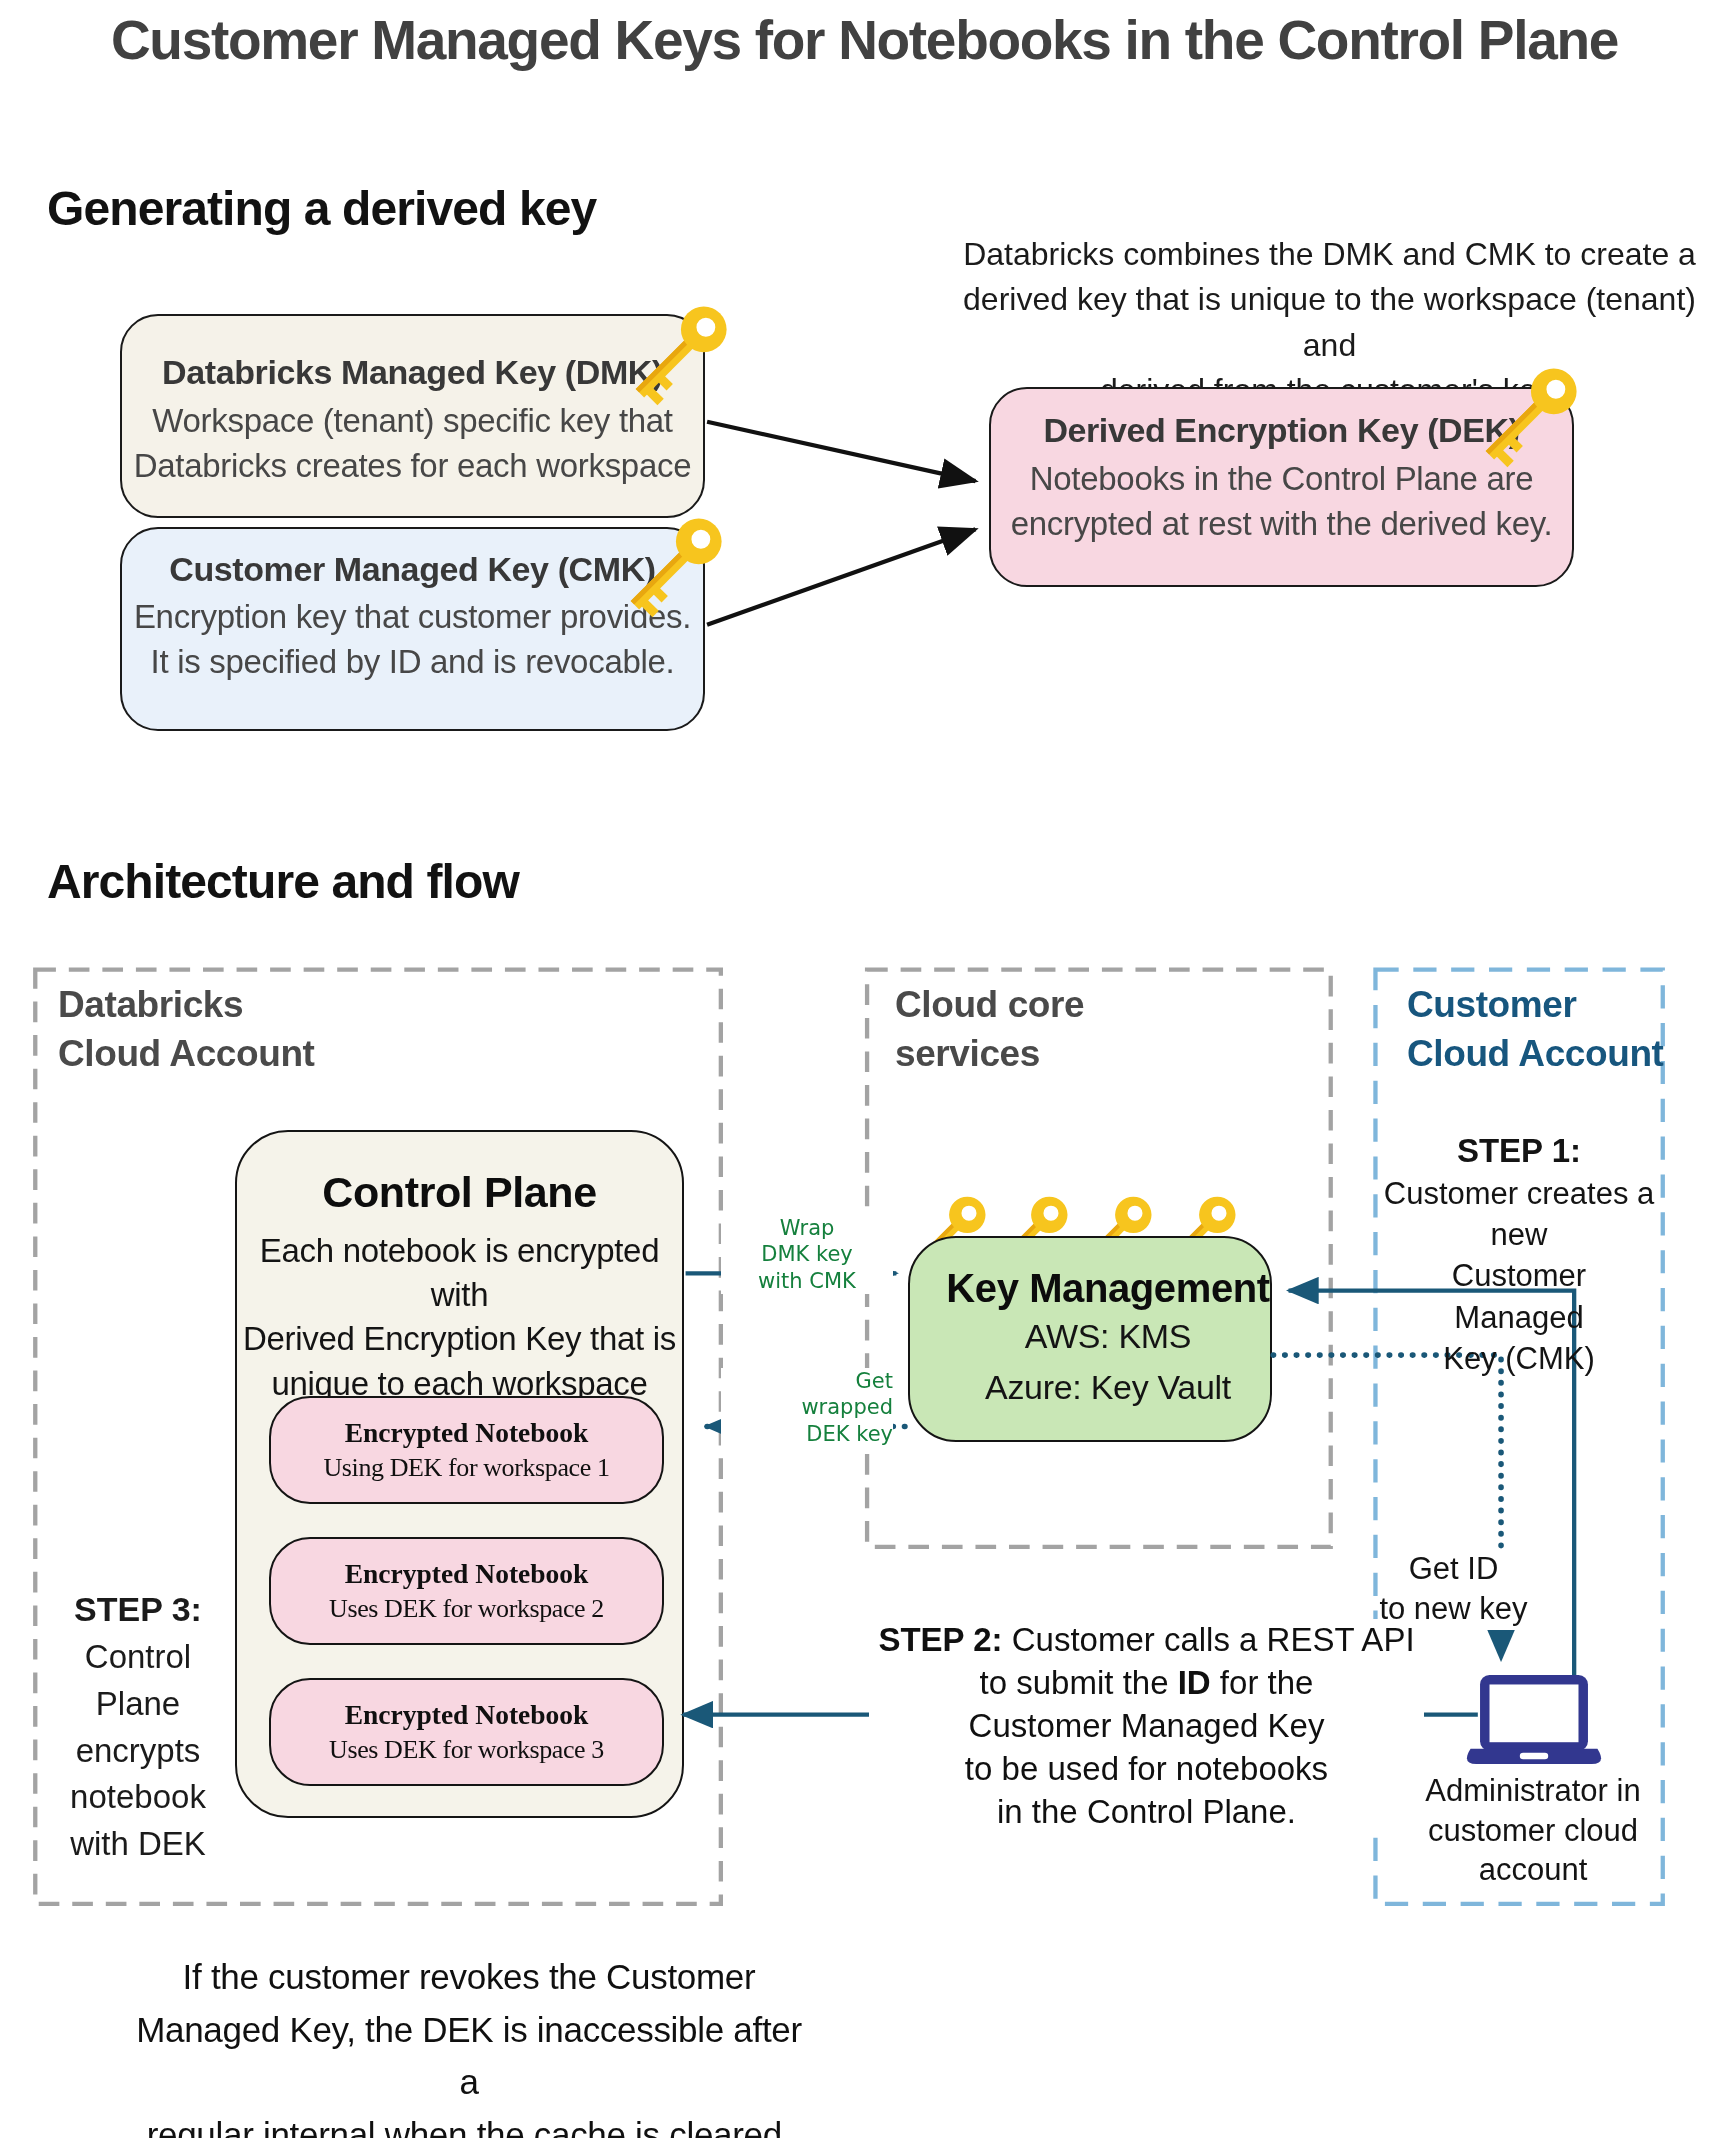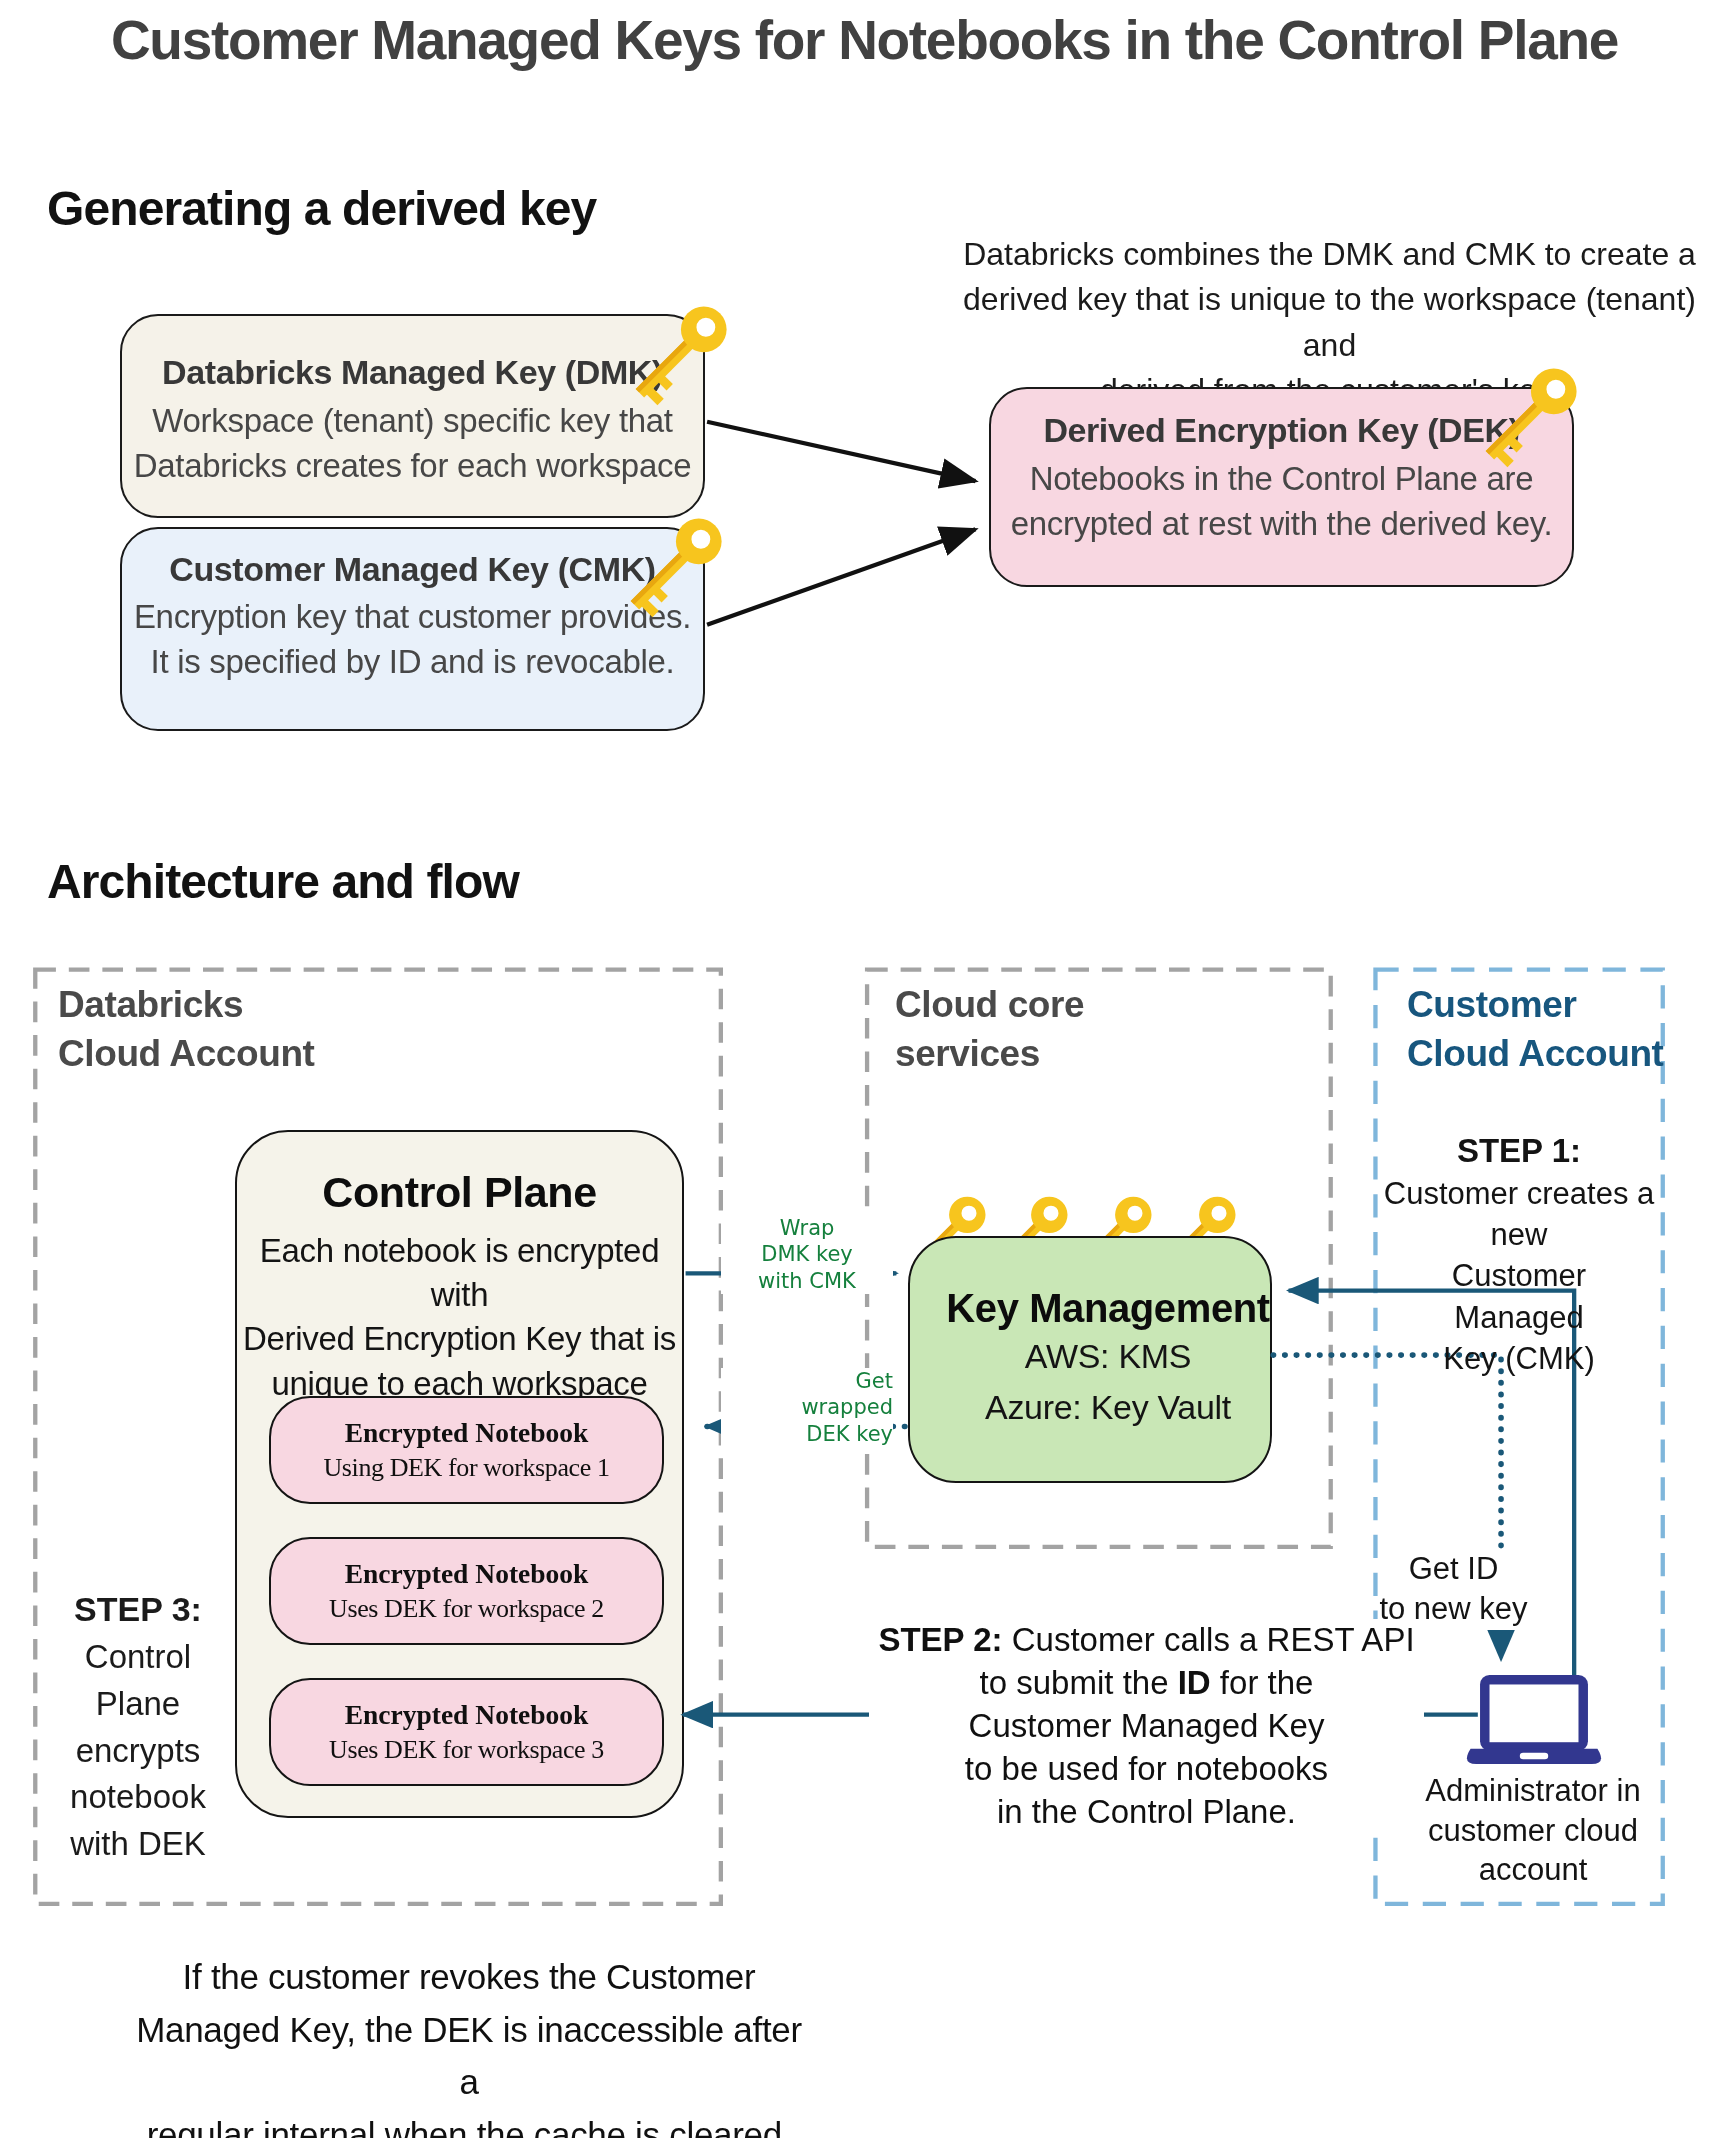--- a/index.html
+++ b/index.html
@@ -35,21 +35,21 @@
       box-sizing:border-box;display:flex;flex-direction:column;justify-content:center;align-items:center;
       font-family:Liberation Serif, serif;}
   .nb .t{font-size:27.5px;font-weight:bold;color:#101010;}
   .nb .s{font-size:26px;color:#101010;letter-spacing:-0.4px;margin-top:3.4px;}
 
   .steplbl{font-size:33px;line-height:1.42;color:#1b1b1b;}
   .steplbl b{font-size:34px;}
 
   #footnote{left:129px;top:1951px;width:680px;font-size:35px;line-height:1.5;color:#101010;letter-spacing:-0.3px;}
 
-  #km{left:908px;top:1236px;width:364px;height:247px;background:#c9e7b6;border:2.6px solid #141414;
+  #km{left:908px;top:1236px;width:364px;height:206px;background:#c9e7b6;border:2.6px solid #141414;
       border-radius:48px;box-sizing:border-box;display:flex;flex-direction:column;justify-content:center;
       align-items:center;padding-left:36px;}
   #km .t{font-size:40px;font-weight:bold;color:#0c0c0c;letter-spacing:-0.4px;}
   #km .l{font-size:34px;color:#141414;line-height:1.5;letter-spacing:-0.3px;}
 
   .wlabel{width:172px;background:#ffffff;font-family:"DejaVu Sans",sans-serif;font-size:21px;
           line-height:1.25;color:#15803d;text-align:center;}
 
   #step1{left:1383px;top:1129px;width:272px;font-size:31px;line-height:1.33;color:#141414;}
   #step1 b{font-size:33px;}

